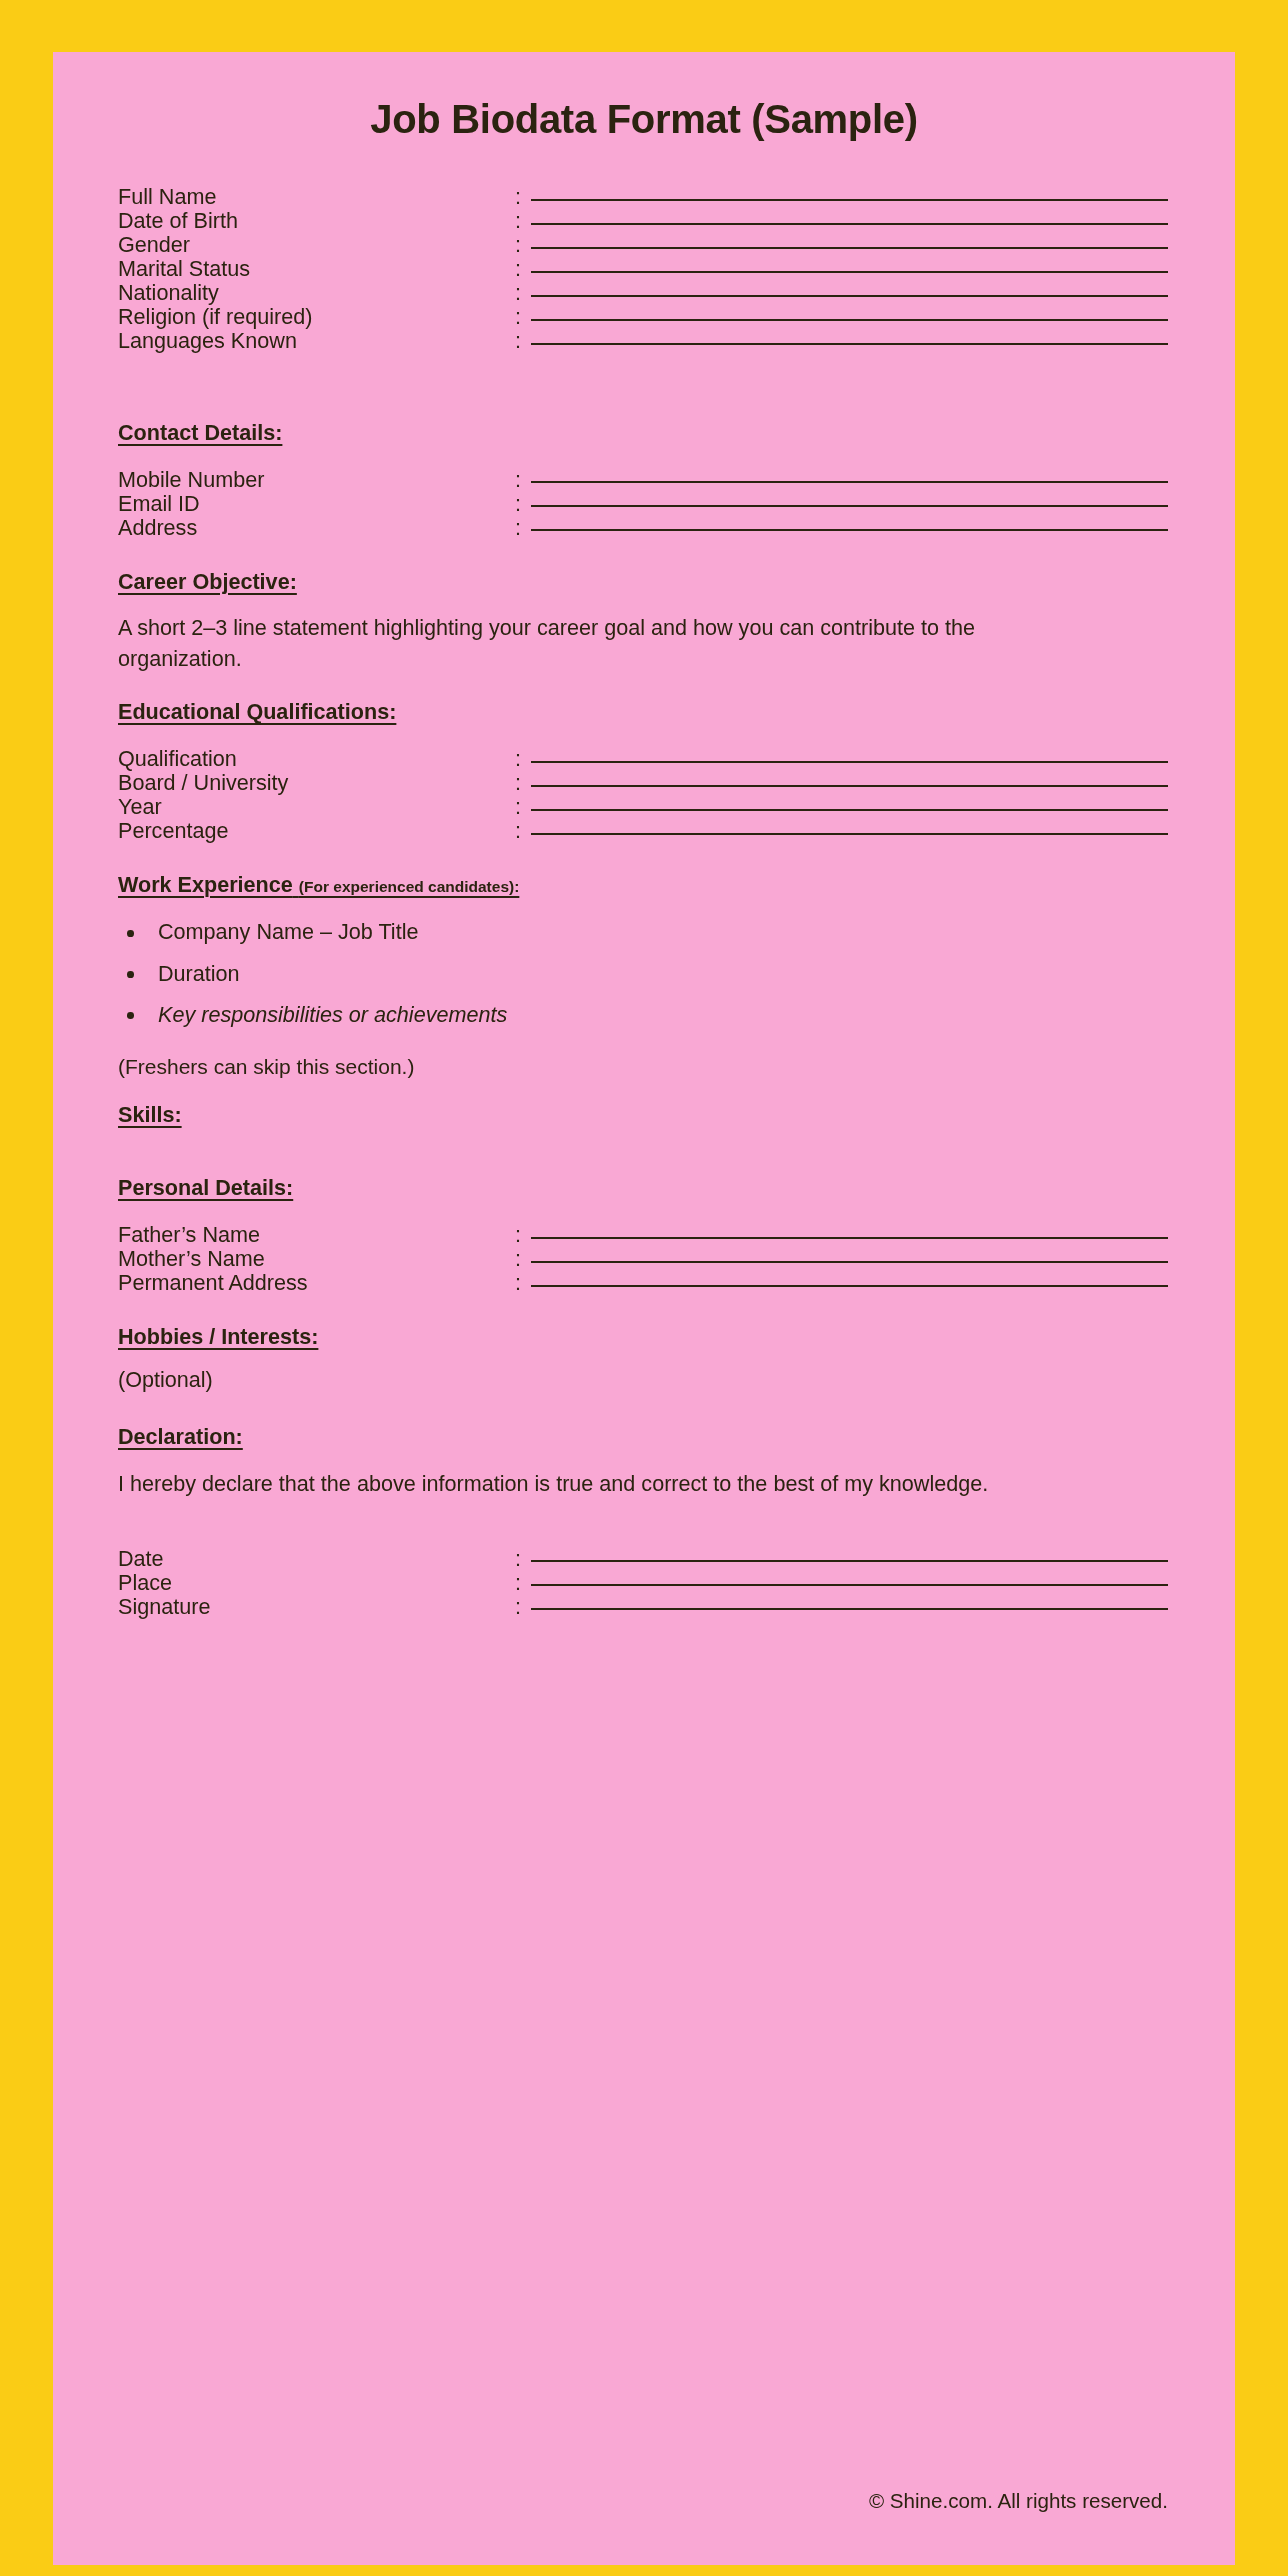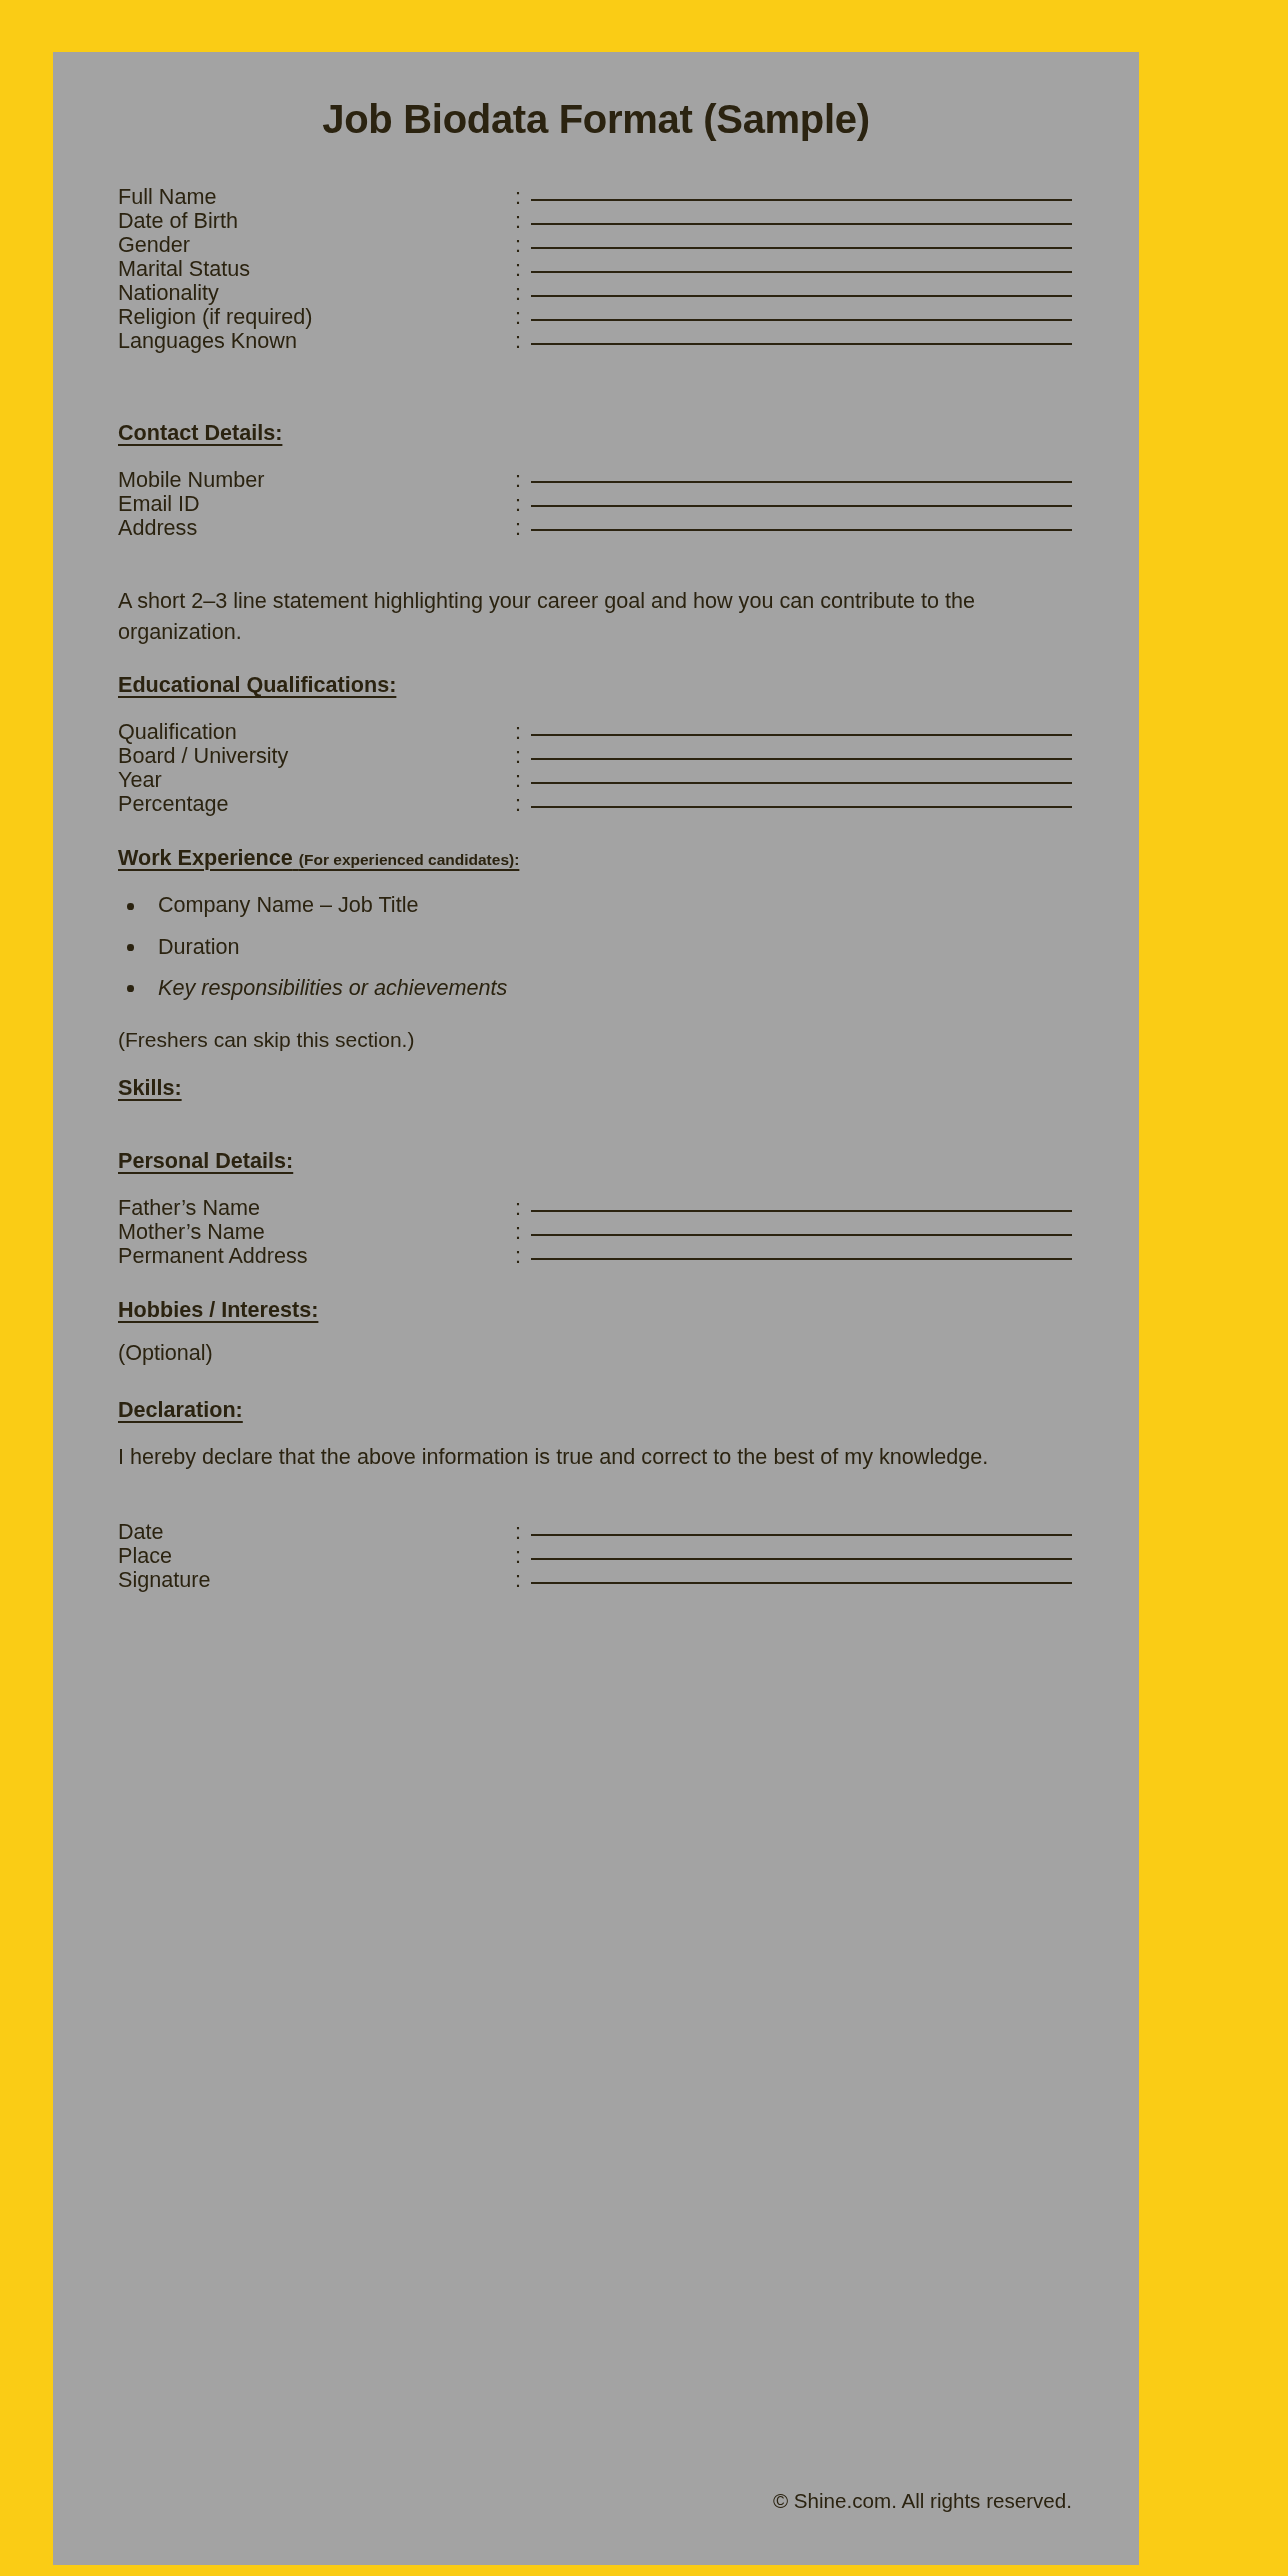--- a/index.html
+++ b/index.html
@@ -20,23 +20,23 @@
     left: 0; top: 0;
     width: 1288px;
     height: 2618px;
     background: #FACC15;
   }
 
   .card {
     position: absolute;
     left: 53px;
     top: 52px;
-    width: 1086px;
+    width: 1182px;
     height: 2513px;
-    background: #a3a3a3;
+    background: #f9a8d4;
     box-sizing: border-box;
   }
 
   .doc-title {
     text-align: center;
     font-size: 40px;
     font-weight: bold;
     letter-spacing: -0.3px;
     margin: 0;
     padding-top: 45px;
@@ -216,20 +216,21 @@
         </div>
         <div class="field-row">
           <span class="field-label">Address</span>
           <span class="field-colon">:</span>
           <span class="field-blank"></span>
         </div>
       </div>
 
       <div class="sp-56"></div>
 
+      <div class="section-heading">Career Objective:</div>
       <div class="sp-34"></div>
       <div class="para">A short 2–3 line statement highlighting your career goal and how you can contribute to the organization.</div>
 
       <div class="sp-48"></div>
 
       <div class="section-heading">Educational Qualifications:</div>
       <div class="sp-40"></div>
       <div class="group">
         <div class="field-row">
           <span class="field-label">Qualification</span>

